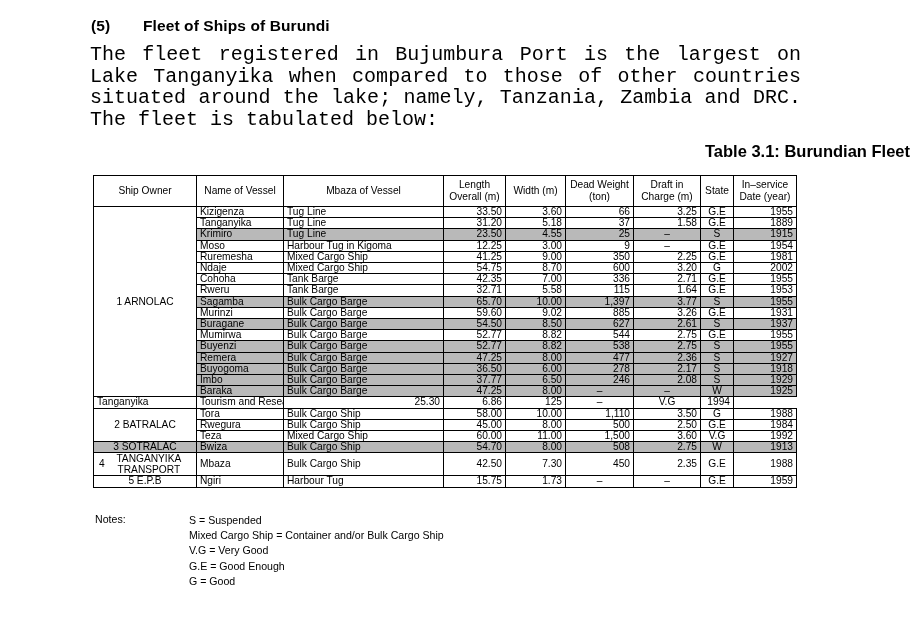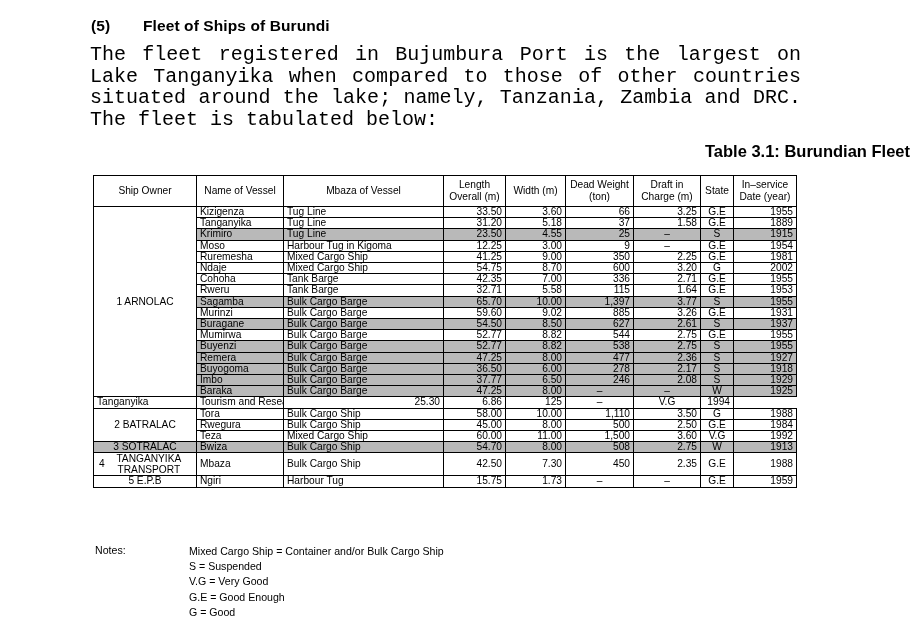--- a/index.html
+++ b/index.html
@@ -120,21 +120,21 @@
   td.owner-multi .onum {
     float: left;
     margin-left: 2px;
     line-height: 22px;
   }
 
   
   .notes {
     position: absolute;
     left: 95px;
-    top: 544px;
+    top: 513px;
     font-family: "Liberation Sans", sans-serif;
     font-size: 10.6px;
   }
   .notes .label {
     position: absolute;
     left: 0;
     top: 0;
   }
   .notes .lines {
     margin-left: 94px;
@@ -439,21 +439,21 @@
             <td class="ctr">G.E</td>
             <td class="num">1959</td>
           </tr>
         </tbody>
     </table>
   </div>
 
   <div class="notes">
     <div class="label">Notes:</div>
     <div class="lines" id="notes-lines">
+        <div>S = Suspended</div>
         <div>Mixed Cargo Ship  = Container and/or Bulk Cargo Ship</div>
-        <div>S = Suspended</div>
         <div>V.G = Very Good</div>
         <div>G.E = Good Enough</div>
         <div>G = Good</div>
       </div>
   </div>
 
 </div>
 
 </body></html>

